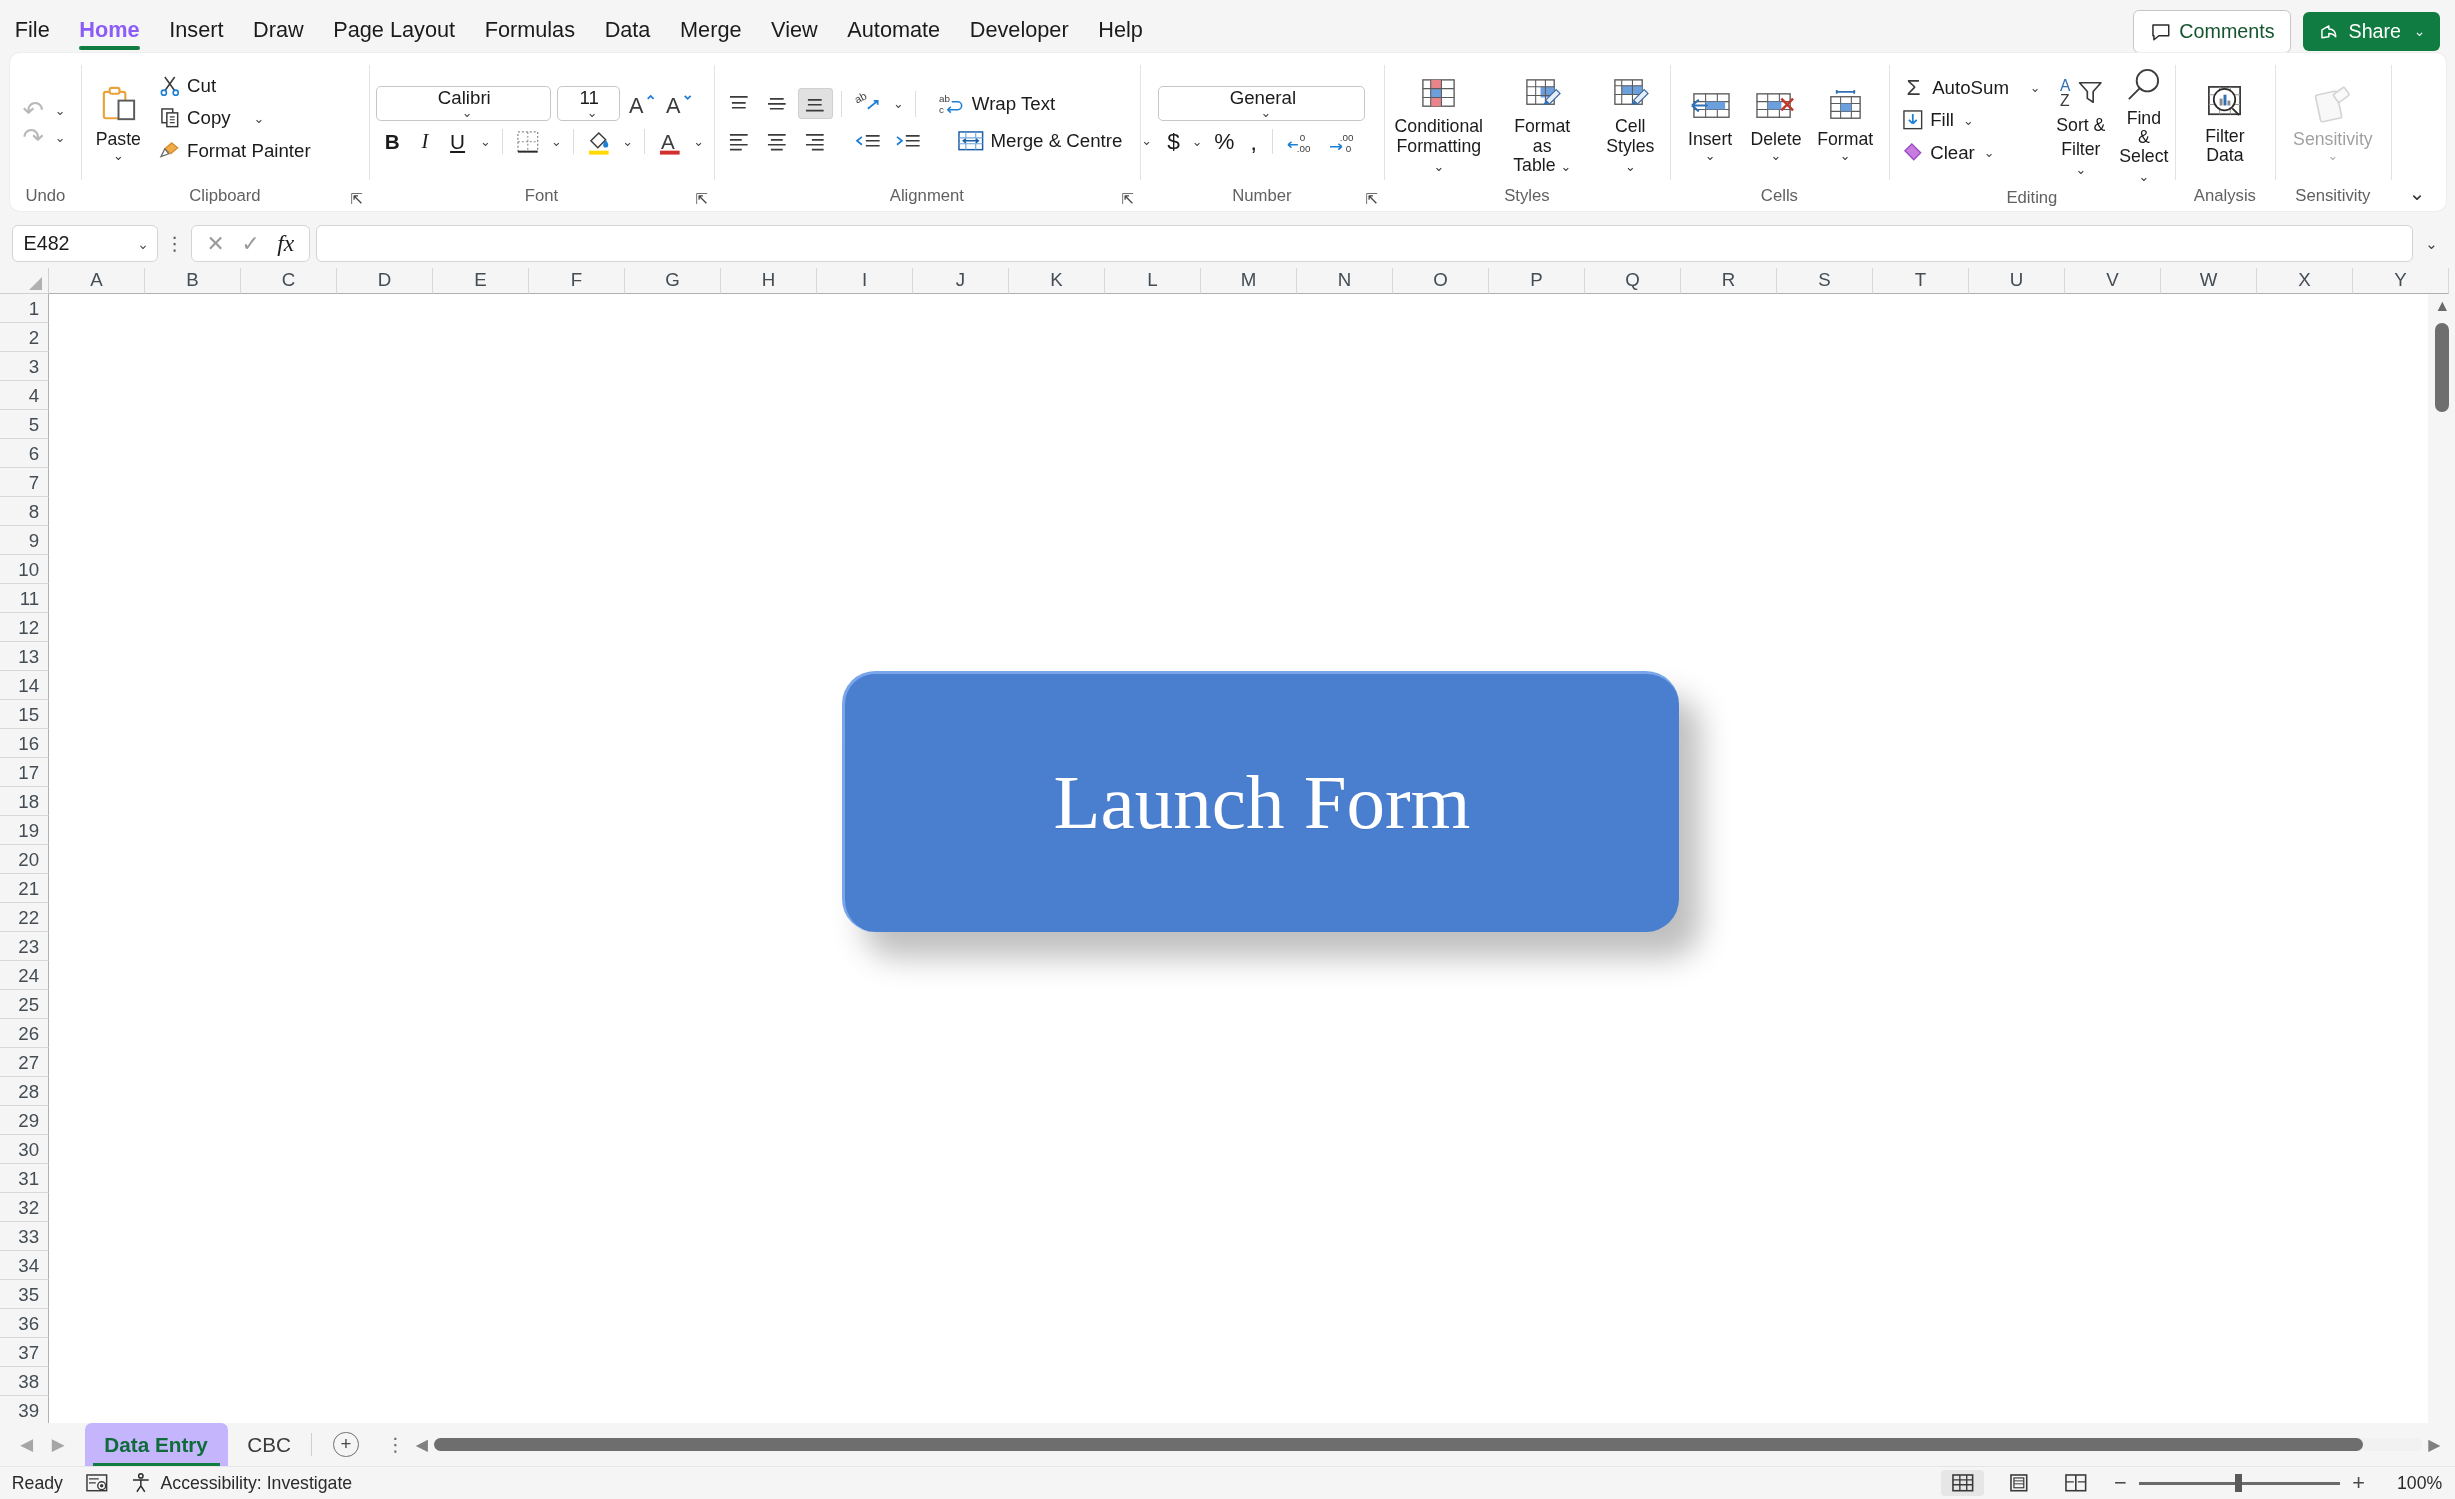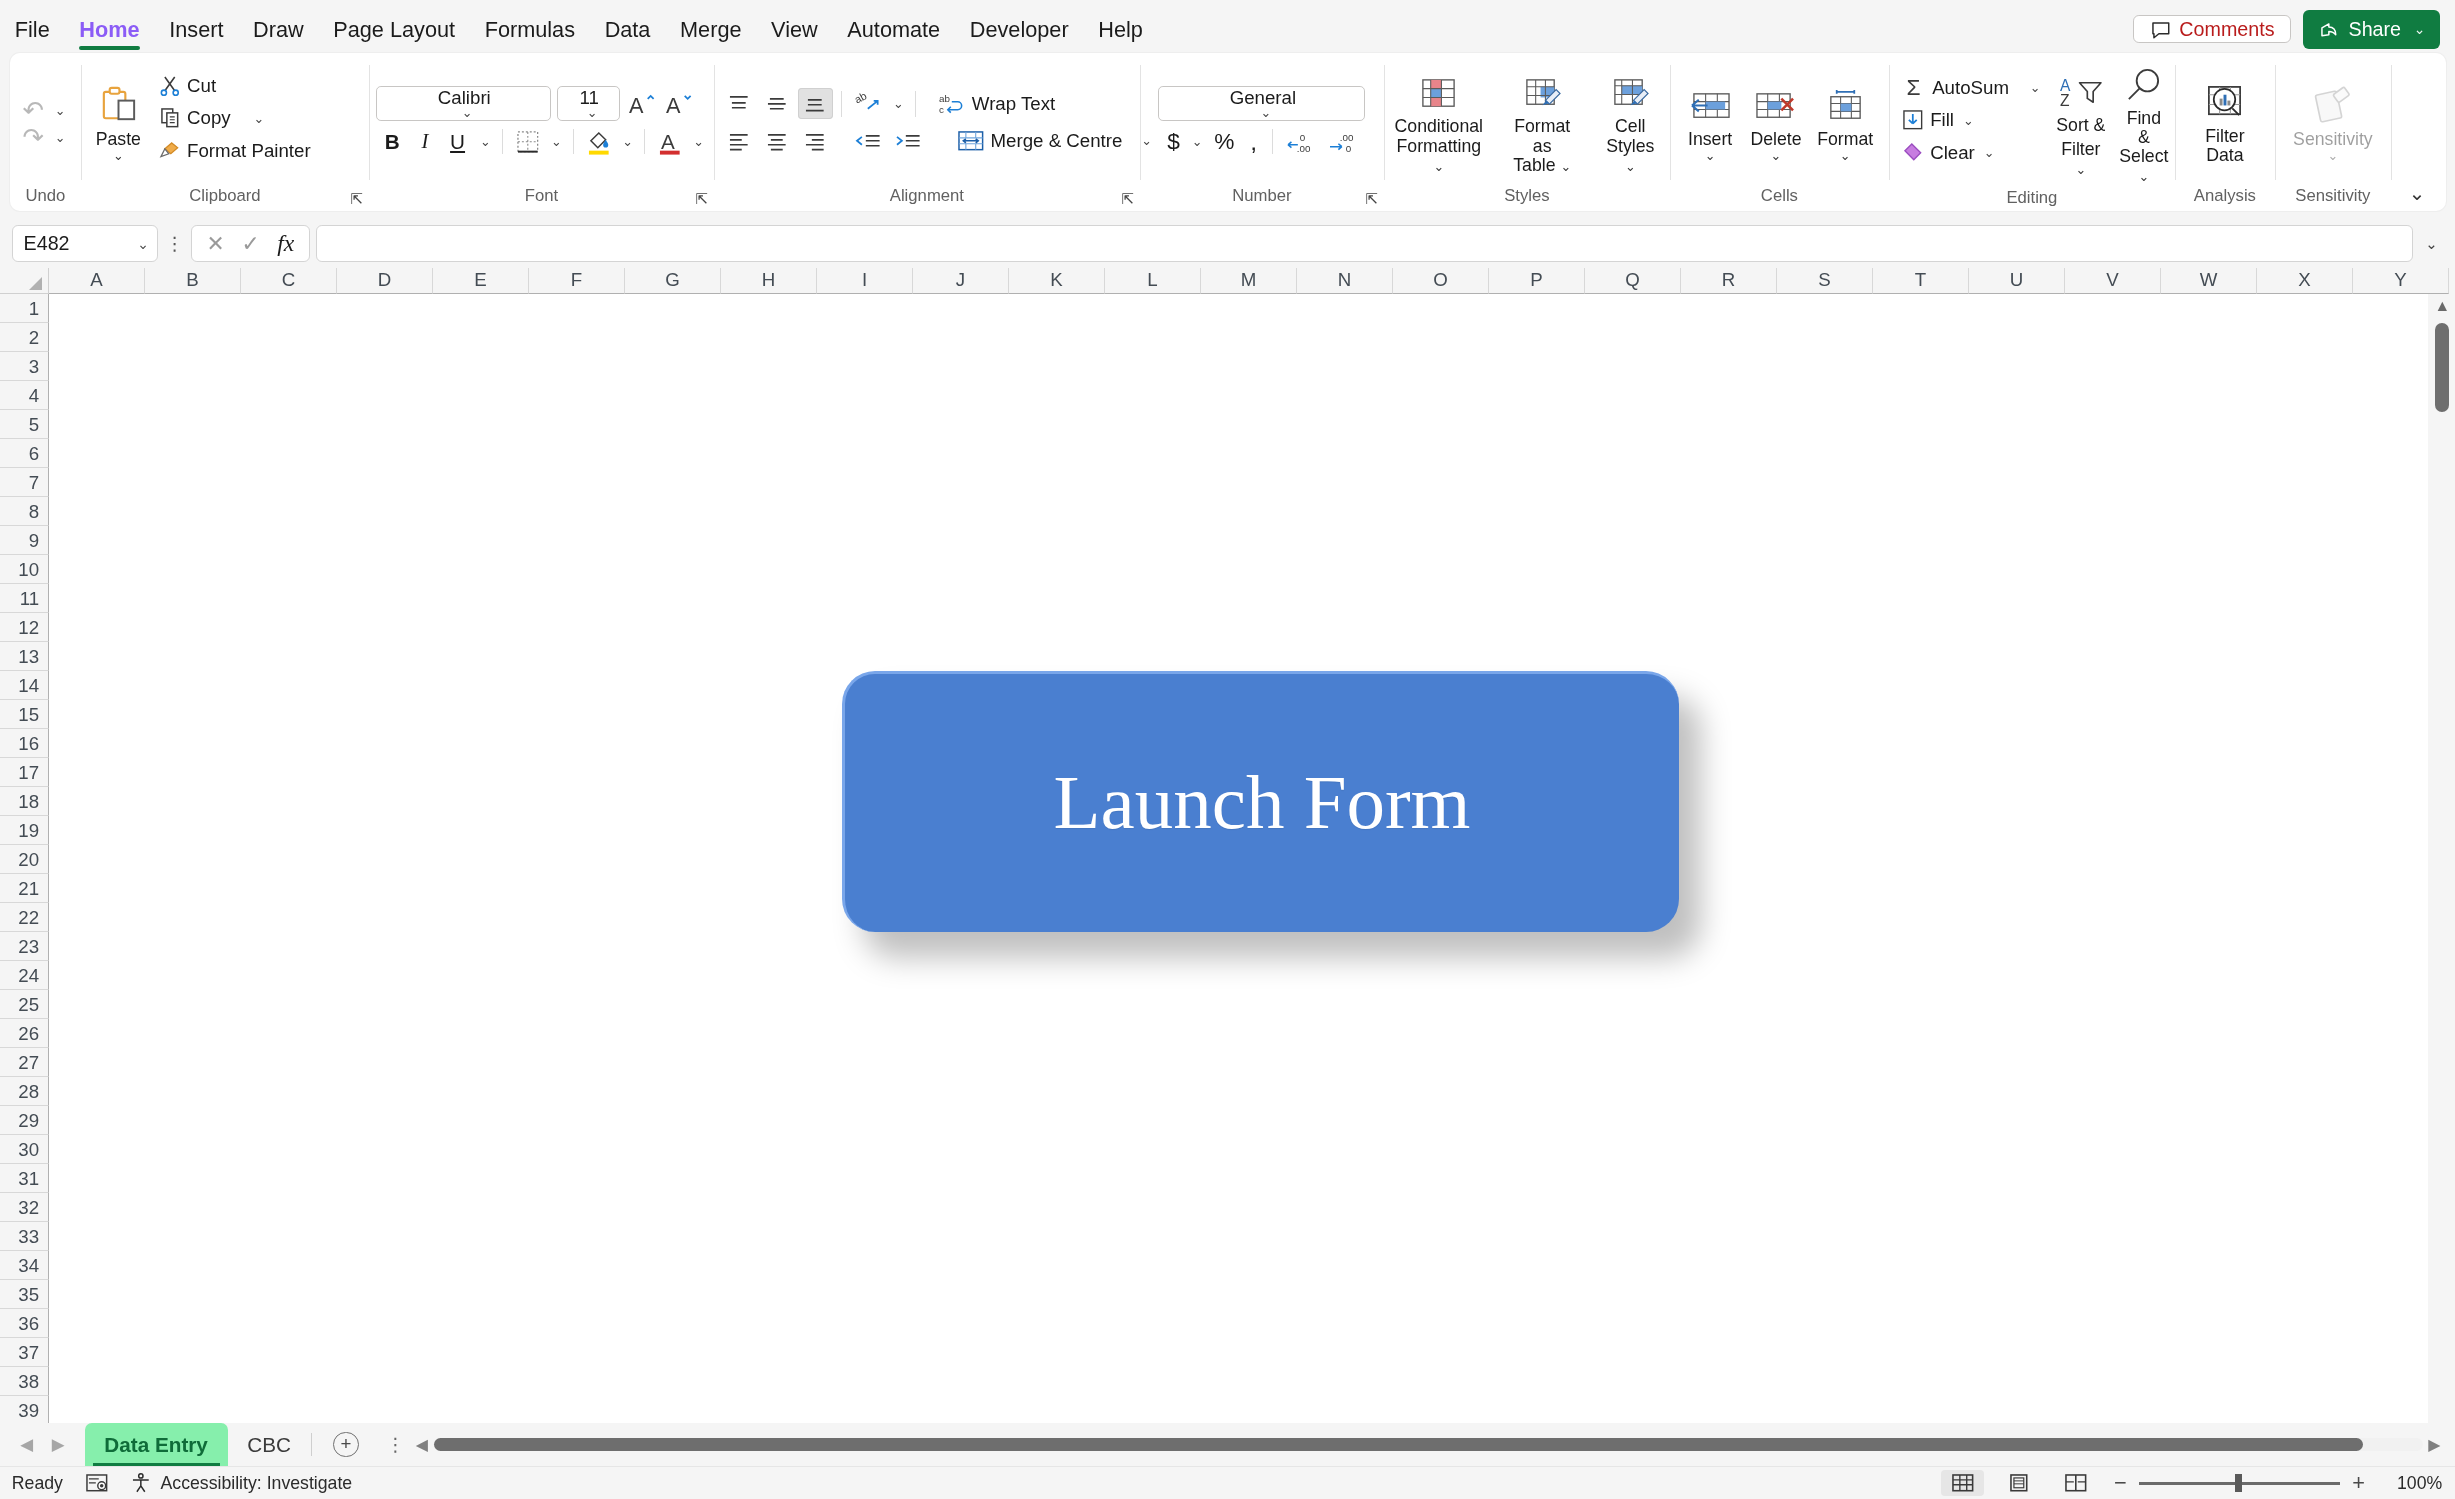--- a/index.html
+++ b/index.html
@@ -30,23 +30,23 @@
     content: ""; position: absolute; left: 14.8px; right: 14.8px; bottom: 2px;
     height: 3.9px; background: #107c41; border-radius: 2px;
   }
   .titlebar-stub {
     position: absolute; top: 0; left: 916px; width: 414px; height: 11.8px;
     background: #ffffff; border-radius: 0 0 9.9px 9.9px;
   }
   .top-right { position: absolute; right: 15.8px; top: 9.9px; display: flex; align-items: center; gap: 11.8px; }
   .btn-comments {
     display: flex; align-items: center; gap: 7.9px;
-    height: 28px; padding: 0 15.8px;
+    height: 43px; padding: 0 15.8px;
     border: 1px solid #c8c6c4; border-radius: 5.9px;
-    background: #ffffff; font-size: 19.7px; color: #b91c1c;
+    background: #ffffff; font-size: 19.7px; color: #14532d;
   }
   .btn-share {
     display: flex; align-items: center; gap: 8.9px;
     height: 39px; padding: 0 14.8px;
     border-radius: 5.9px; background: #107c41; color: #fff; font-size: 19.7px;
   }
   .btn-share .chev { font-size: 13.8px; opacity: .95; margin-left: 3.9px; }
 
   
   .ribbon {
@@ -181,21 +181,21 @@
     position: absolute; bottom: 33px; left: 0; width: 2456px; height: 43px;
     background: #f5f5f5; display: flex; align-items: center;
   }
   .navarrows { display: flex; align-items: center; gap: 5.9px; padding: 0 13.8px; }
   .navarrows span { font-size: 16.7px; color: #a6a6a6; width: 25.6px; text-align: center; }
   .sheettab {
     height: 43px; display: flex; align-items: center; padding: 0 19.7px;
     font-size: 20.7px; color: #3b3b3b; position: relative; cursor: default;
   }
   .sheettab.active {
-    background: #86efac; color: #0f6c39; font-weight: bold;
+    background: #c4b5fd; color: #0f6c39; font-weight: bold;
     border-radius: 6.9px 6.9px 0 0;
   }
   .sheettab.active::after {
     content: ""; position: absolute; left: 7.9px; right: 7.9px; bottom: 0; height: 3px; background: #107c41;
   }
   .tabsep { width: 1px; height: 23.6px; background: #cfcfcf; }
   .addsheet {
     width: 25.6px; height: 25.6px; margin: 0 21.7px; border: 1.6px solid #707070; border-radius: 50%;
     display: flex; align-items: center; justify-content: center; font-size: 18.7px; color: #4a4a4a; line-height: 1;
   }

